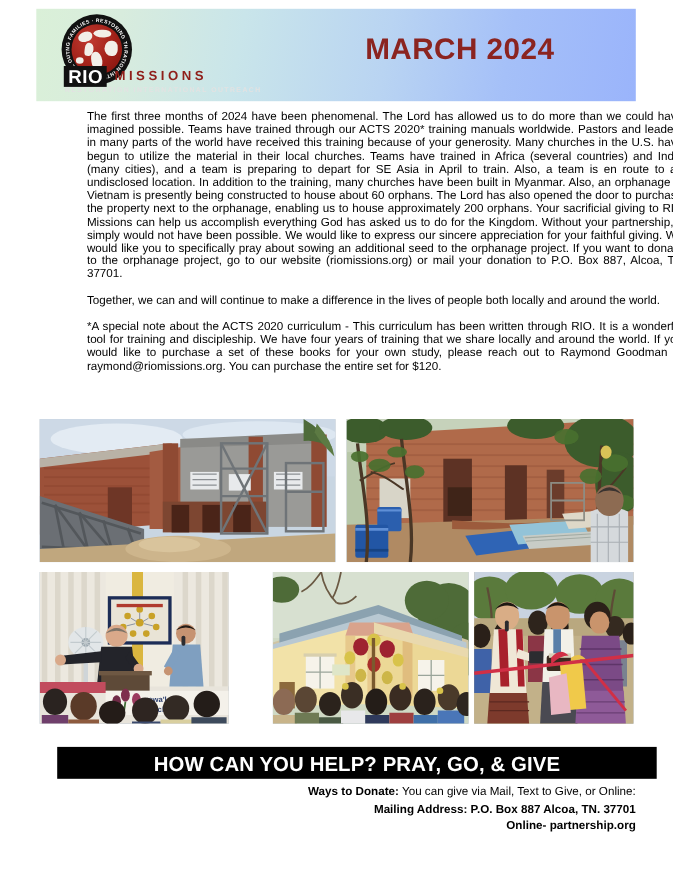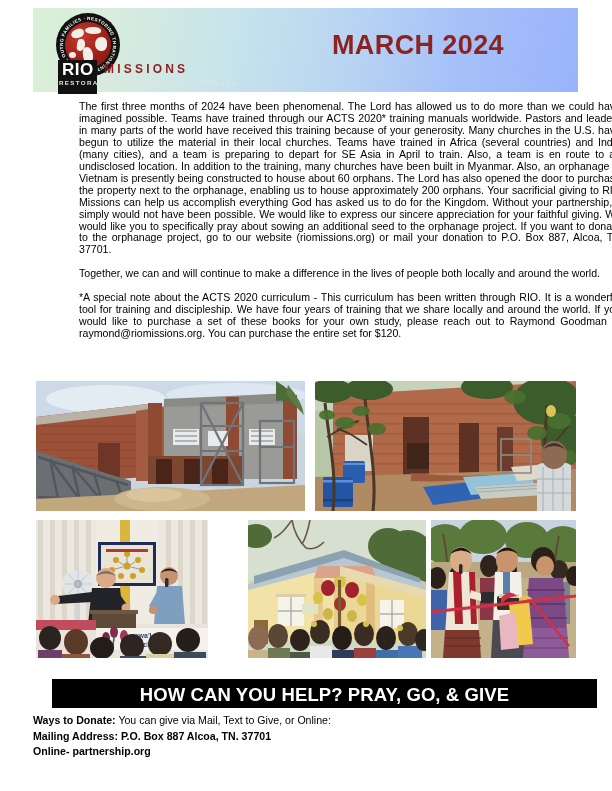--- a/index.html
+++ b/index.html
@@ -78,21 +78,21 @@
   }
   .logo-rio {
     position: absolute;
     left: 16px;
     top: 0px;
     background: #111111;
     color: #ffffff;
     font-size: 17px;
     font-weight: bold;
     letter-spacing: 0.5px;
-    padding: 1px 3px 16px 4px;
+    padding: 1px 3px 1px 4px;
     line-height: 17px;
     font-family: "Liberation Sans", sans-serif;
   }
   .logo-missions {
     position: absolute;
     left: 62px;
     top: 0px;
     color: #8f1f1a;
     font-size: 12px;
     font-weight: bold;
@@ -172,21 +172,21 @@
     color: #ffffff;
     font-size: 18.5px;
     font-weight: bold;
     letter-spacing: 0.1px;
   }
   .footer-lines {
     position: absolute;
     left: 33px;
     top: 713px;
     width: 545px;
-    text-align: left;
+    text-align: right;
   }
   .f-line {
     font-size: 10.6px;
     line-height: 15.5px;
     color: #000;
   }
   .f-bold { font-weight: bold; }
 </style>
 </head>
 <body>

